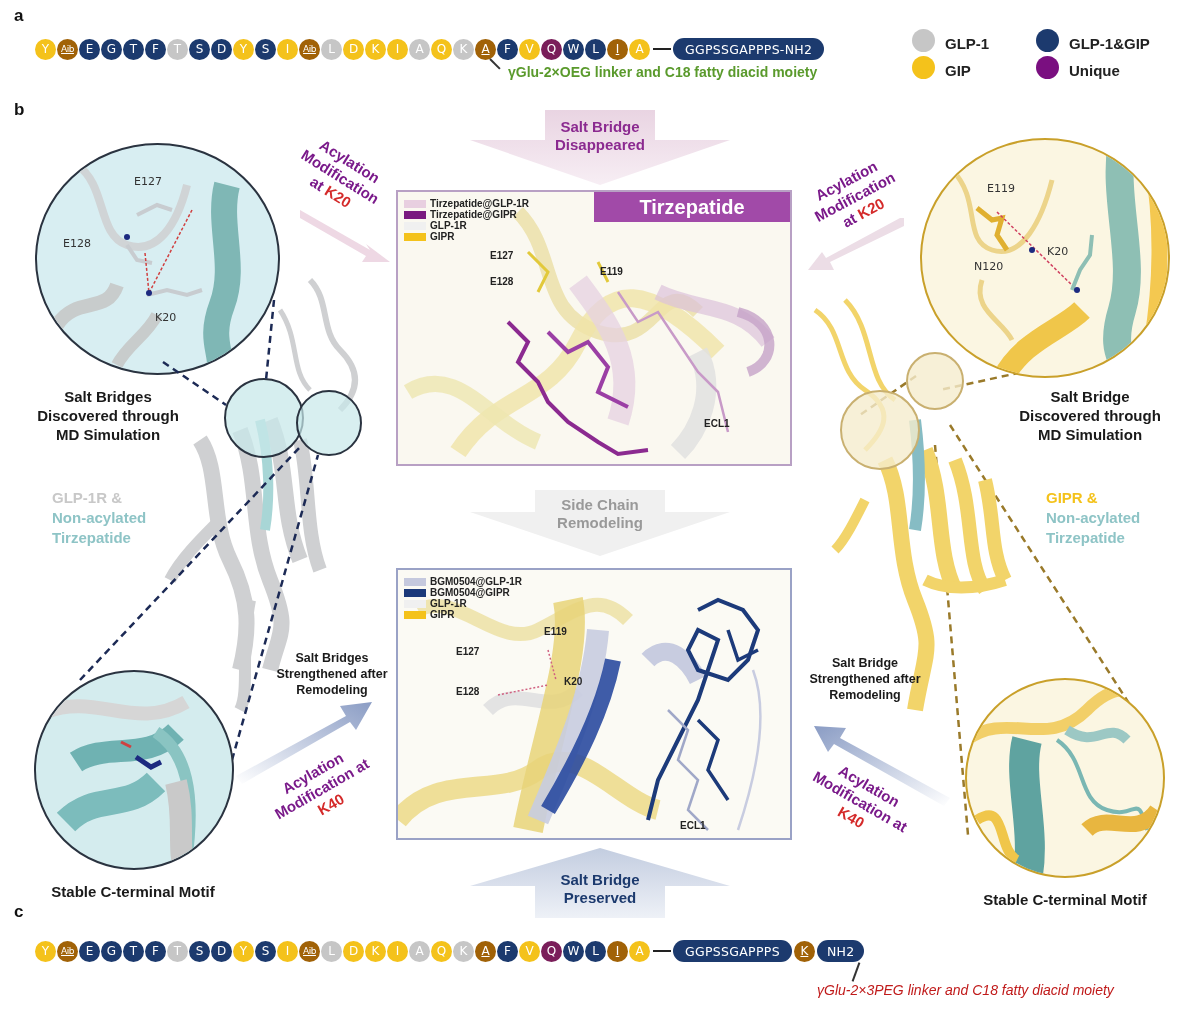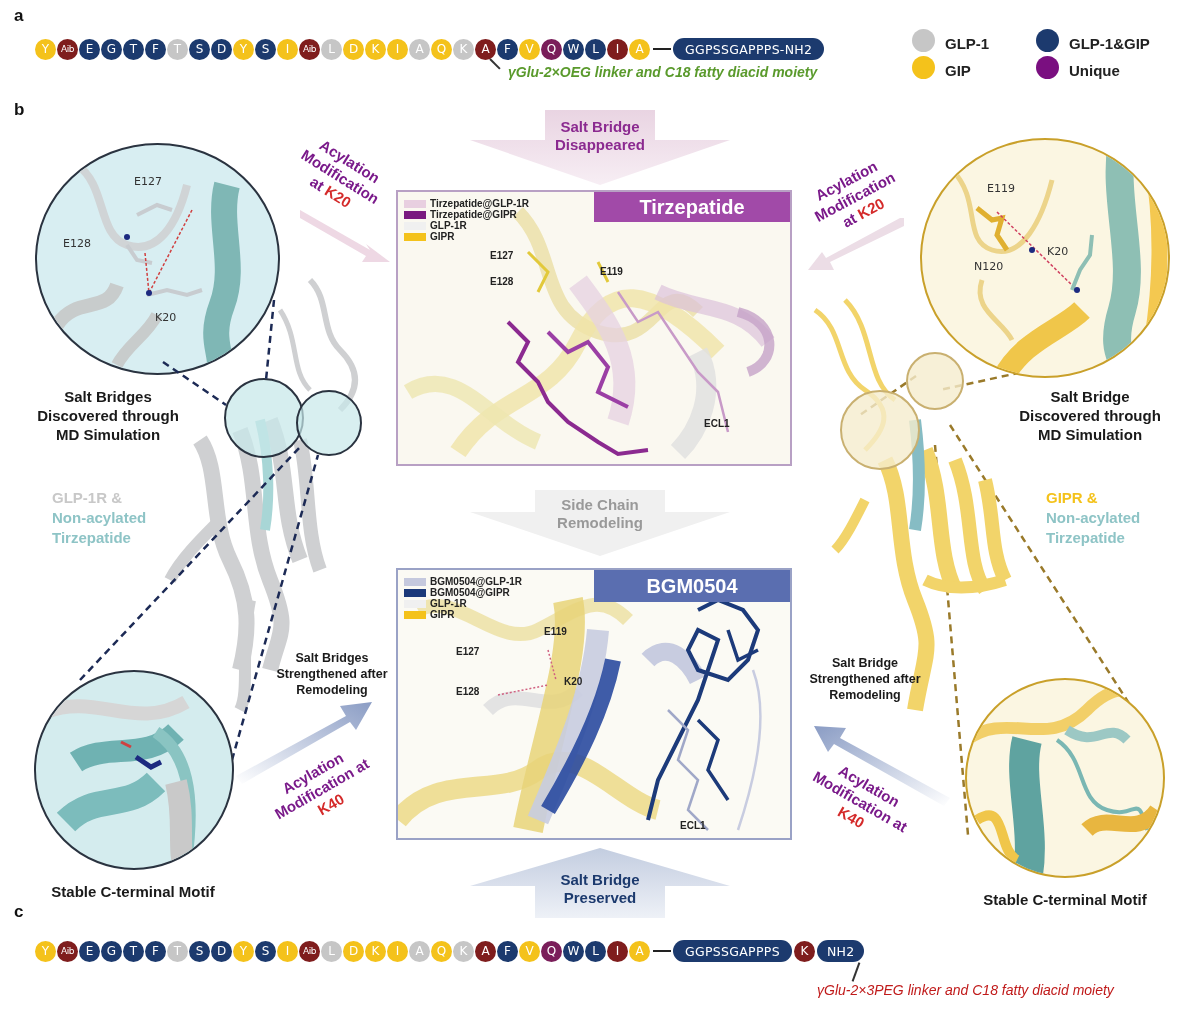--- a/index.html
+++ b/index.html
@@ -9,26 +9,26 @@
   .panel-letter { font-weight: bold; font-size: 17px; color: #111; }
 
   
   .seq { display: flex; align-items: center; position: absolute; }
   .res { width: 21px; height: 21px; border-radius: 50%; display: flex; align-items: center; justify-content: center;
          font-family: "DejaVu Sans", sans-serif; font-size: 12px; color: #fff; margin-right: 1px; flex: 0 0 auto; }
   .res.small { font-size: 9px; letter-spacing: -0.5px; }
   .res.gray { background: #c6c6c6; }
   .res.gold { background: #f4c21b; }
   .res.navy { background: #1c3a6e; }
-  .res.purple { background: #7f1d1d; }
+  .res.purple { background: #a16207; text-decoration: underline; }
   .res.maroon { background: #7a1e5a; }
   .linker-line { width: 18px; height: 2px; background: #222; margin: 0 2px; }
   .pill { height: 22px; border-radius: 11px; background: #1c3a6e; color: #fff; display: flex; align-items: center;
           padding: 0 12px; font-family: "DejaVu Sans", sans-serif; font-size: 12.5px; letter-spacing: 0.3px; }
-  .green-note { color: #5a9a2c; font-weight: bold; font-size: 14px; font-style: italic; }
+  .green-note { color: #5a9a2c; font-weight: bold; font-size: 14px; }
   .red-note { color: #c01a1a; font-size: 14px; font-family: "Liberation Sans Narrow", "Liberation Sans", sans-serif; }
 
   
   .legend-item { display: flex; align-items: flex-end; position: absolute; font-weight: bold; font-size: 15px; color: #222; }
   .legend-dot { width: 23px; height: 23px; border-radius: 50%; margin-right: 10px; }
 
   
   .box { position: absolute; border: 2px solid #b0a6c4; background: #fdfcfa; overflow: hidden; }
   .box-title { position: absolute; top: 0; right: 0; color: #fff; font-weight: bold; font-size: 20px;
                display: flex; align-items: center; justify-content: center; }
@@ -181,21 +181,20 @@
     <path d="M200,60 C195,120 170,180 140,250" stroke="#c8cce0" stroke-width="22" fill="none" opacity="0.9"></path>
     <path d="M215,90 C205,140 180,190 150,240" stroke="#2a4aa0" stroke-width="16" fill="none" opacity="0.9"></path>
     <path d="M250,90 C270,70 290,90 300,110" stroke="#c8cce0" stroke-width="18" fill="none"></path>
     <path d="M300,40 L320,30 L345,40 L360,60 L350,90 L330,110 L300,100 L290,80 L300,60 L320,70 L300,130 L280,170 L260,210 L250,250" stroke="#1c3a7a" stroke-width="4" fill="none"></path>
     <path d="M330,60 L340,90 L360,80 M300,150 L320,170 L310,200 L330,230" stroke="#1c3a7a" stroke-width="3.5" fill="none"></path>
     <path d="M270,140 L290,160 L280,190 L300,210 L290,240 L310,260" stroke="#a0a8c8" stroke-width="2.5" fill="none"></path>
     <path d="M355,100 C370,140 360,200 340,260" stroke="#c8cce0" stroke-width="2.5" fill="none"></path>
     <line x1="150" y1="80" x2="158" y2="110" stroke="#d06080" stroke-width="1.5" stroke-dasharray="2,2"></line>
     <line x1="100" y1="125" x2="150" y2="115" stroke="#d06080" stroke-width="1.5" stroke-dasharray="2,2"></line>
   </svg>
-  <div class="box-title" style="width:196px;height:32px;background:#5a6eb0;">BGM0504</div>
   <div class="box-legend">
     <div class="row">
         <span class="sw" style="background:#c5c9de"></span>
         <span>BGM0504@GLP-1R</span>
       </div>
     <div class="row">
         <span class="sw" style="background:#1c3a7a"></span>
         <span>BGM0504@GIPR</span>
       </div>
     <div class="row">

